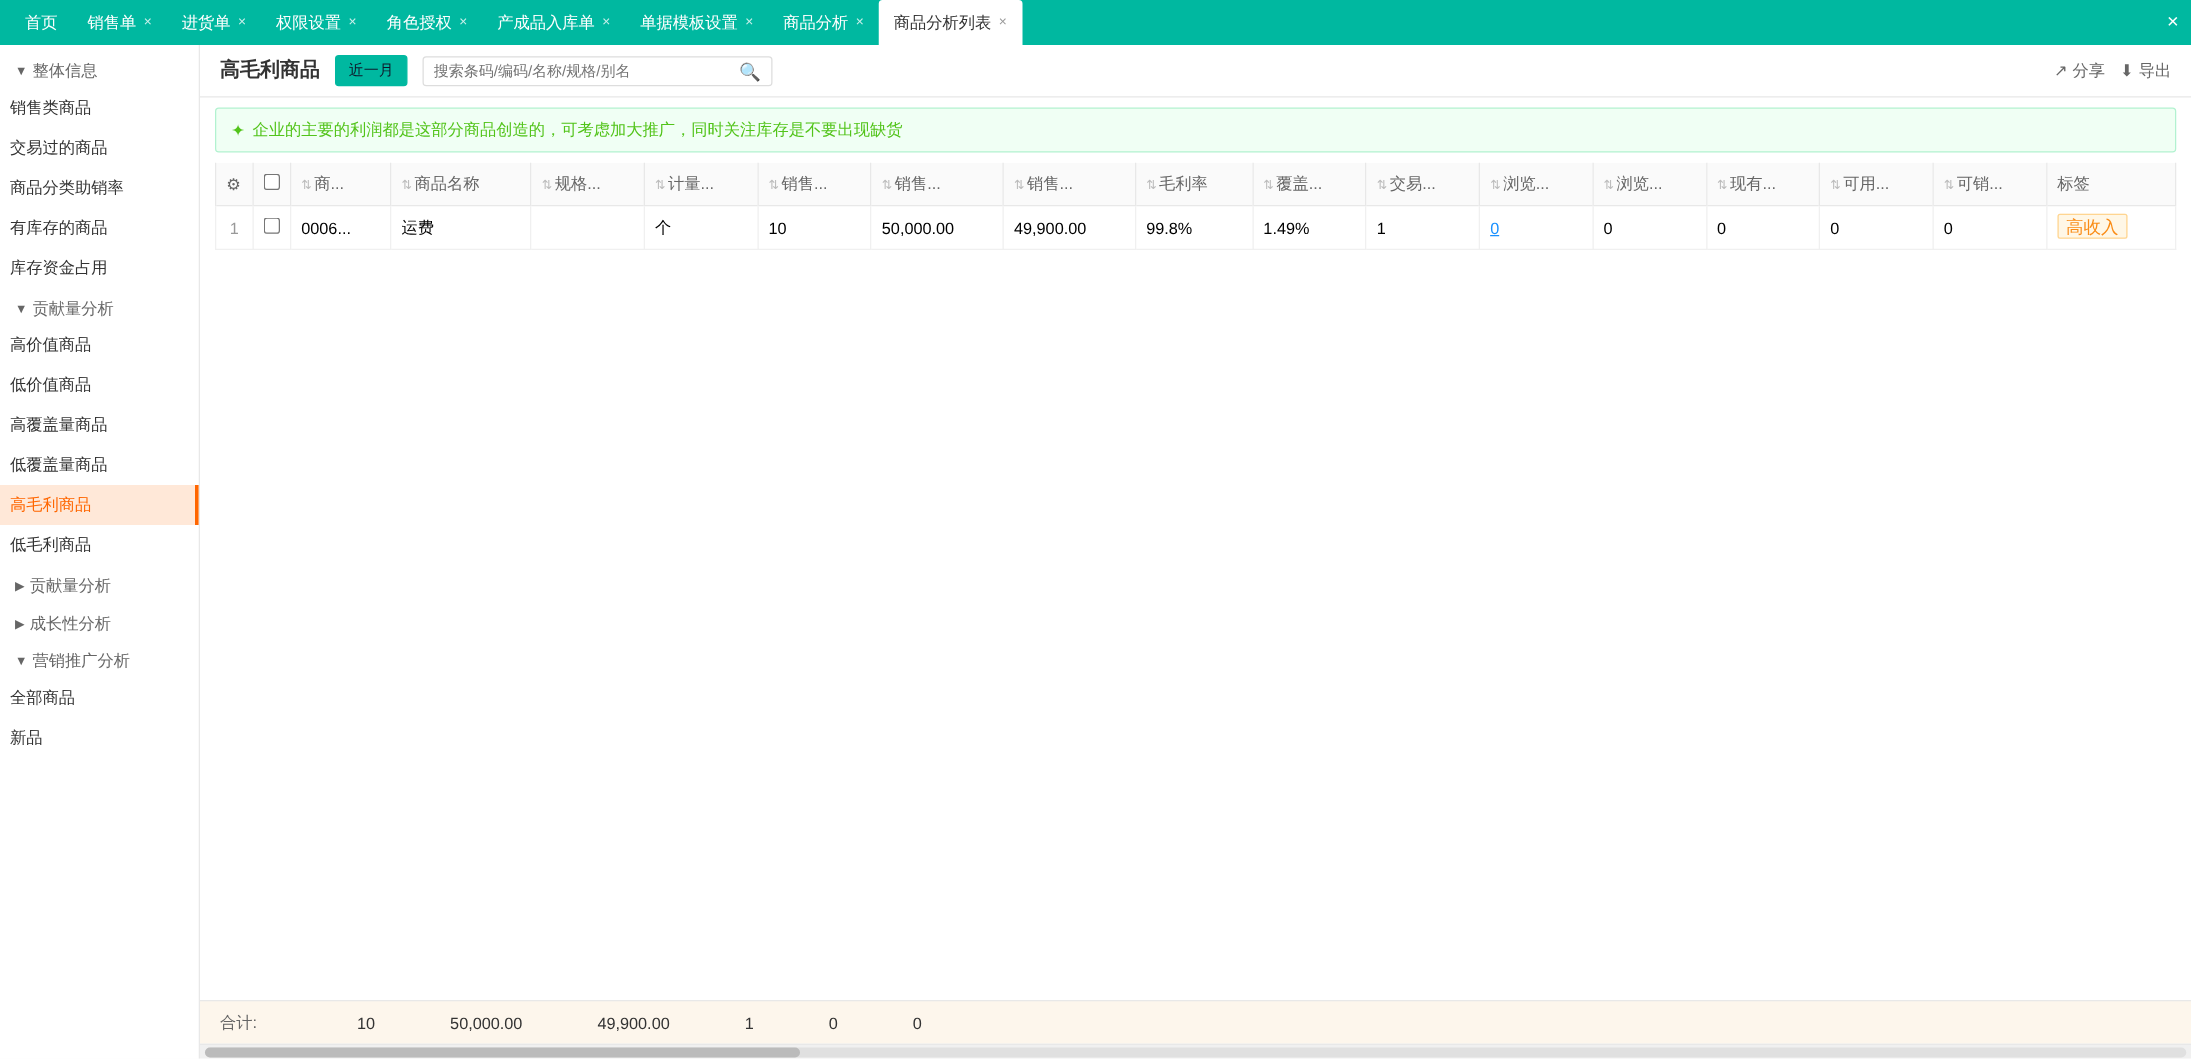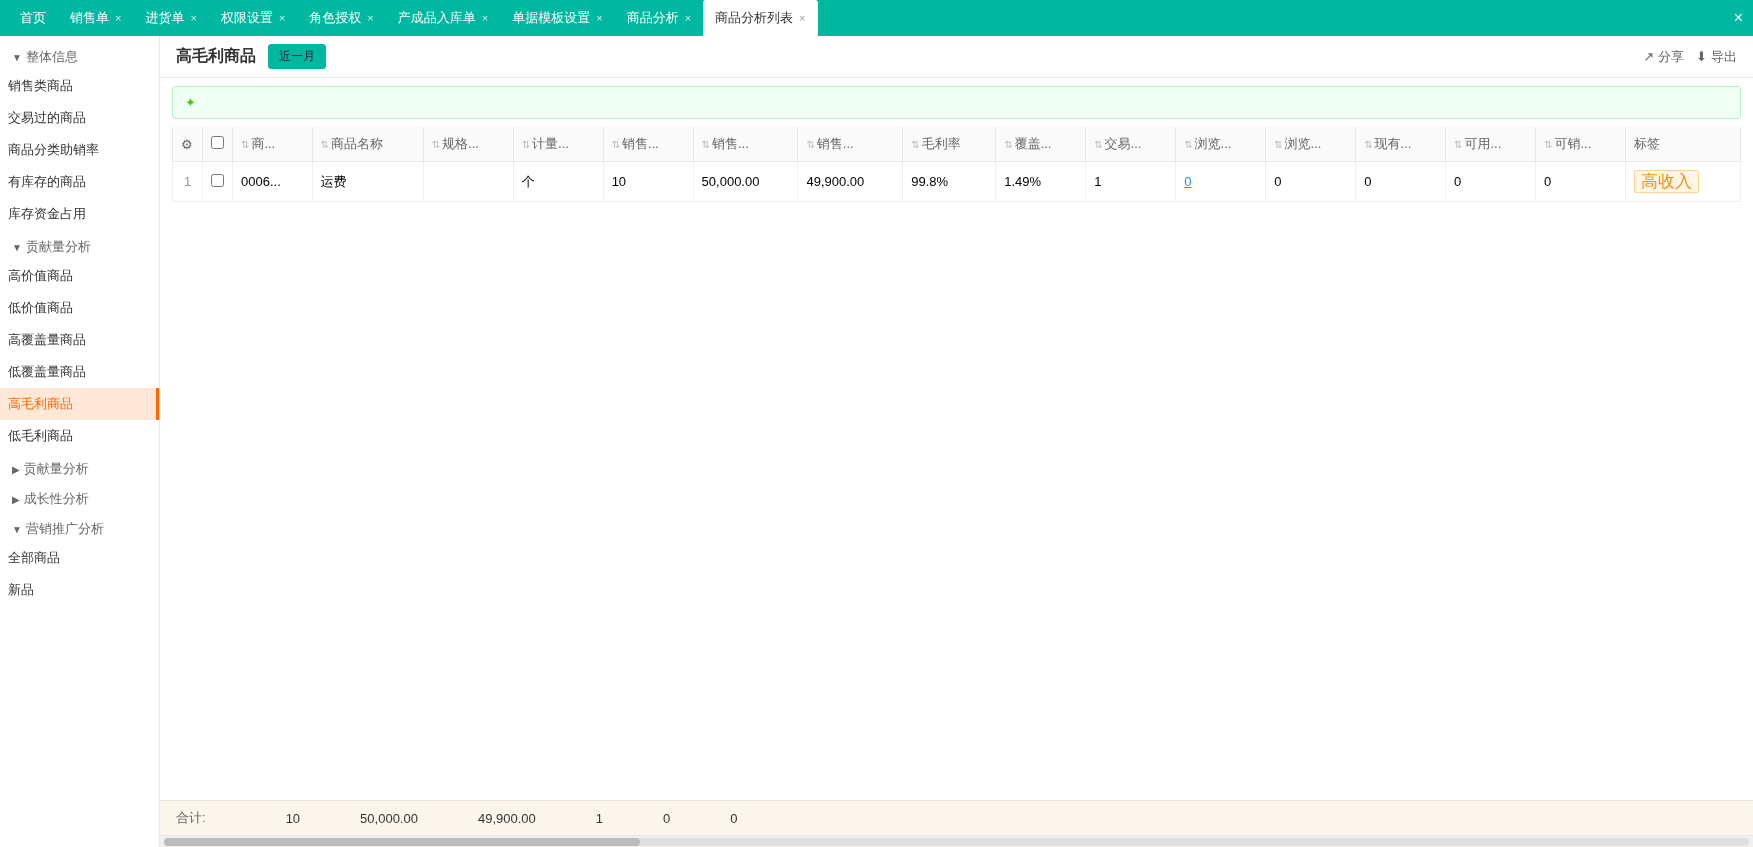--- a/index.html
+++ b/index.html
@@ -203,21 +203,21 @@
       border-right: 1px solid #f0f0f0;
       white-space: nowrap;
     }
     td:first-child { border-left: 1px solid #f0f0f0; }
     .tag-high-income {
       background: #fff7e6;
       color: #fa8c16;
       border: 1px solid #ffd591;
       padding: 1px 6px;
       border-radius: 2px;
-      font-size: 17px;
+      font-size: 14px;
     }
     .link-style { color: #1890ff; text-decoration: underline; cursor: pointer; }
 
     
     .footer-bar {
       background: #fdf6ec;
       border-top: 1px solid #e8e8e8;
       padding: 8px 16px;
       display: flex;
       align-items: center;
@@ -343,34 +343,39 @@
       </div>
       <div class="sidebar-item"><span>全部商品</span></div>
       <div class="sidebar-item"><span>新品</span></div>
     </div>
 
   <div class="content-area">
 
     <div class="content-header">
       <span class="content-title">高毛利商品</span>
       <button class="filter-btn active">近一月</button>
+      <div class="search-box">
+        <input type="text" placeholder="搜索条码/编码/名称/规格/别名" style="">
+        <span class="search-icon">🔍</span>
+      </div>
       <div class="header-actions">
         <span class="action-btn">
           <span>↗</span>
           <span>分享</span>
         </span>
         <span class="action-btn">
           <span>⬇</span>
           <span>导出</span>
         </span>
       </div>
     </div>
 
     <div class="info-banner">
       <span>✦</span>
+      <span>企业的主要的利润都是这部分商品创造的，可考虑加大推广，同时关注库存是不要出现缺货</span>
     </div>
 
     <div class="table-container">
       <table>
         <thead>
           <tr>
 
           <th><span>⚙</span></th>
               <th><input type="checkbox" style=""></th>
               <th><span class="sort-icon">⇅</span><span>商...</span></th>

